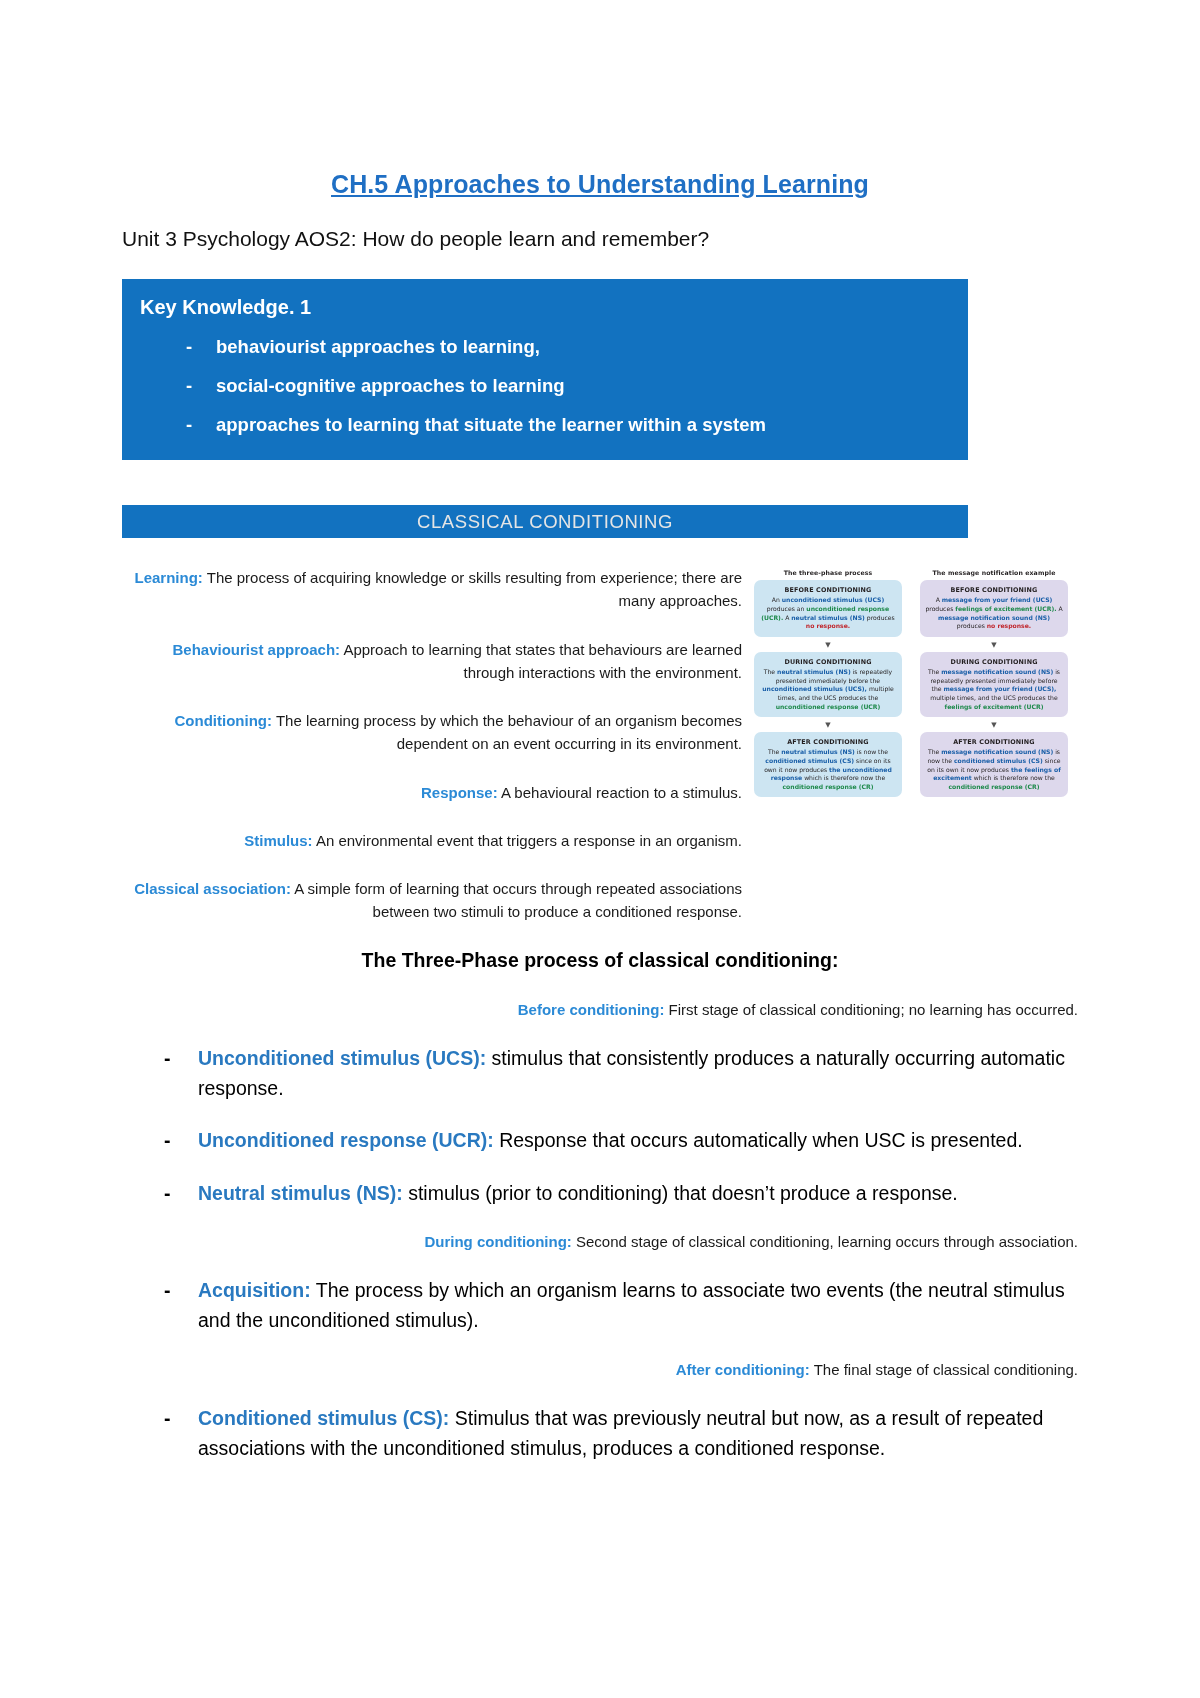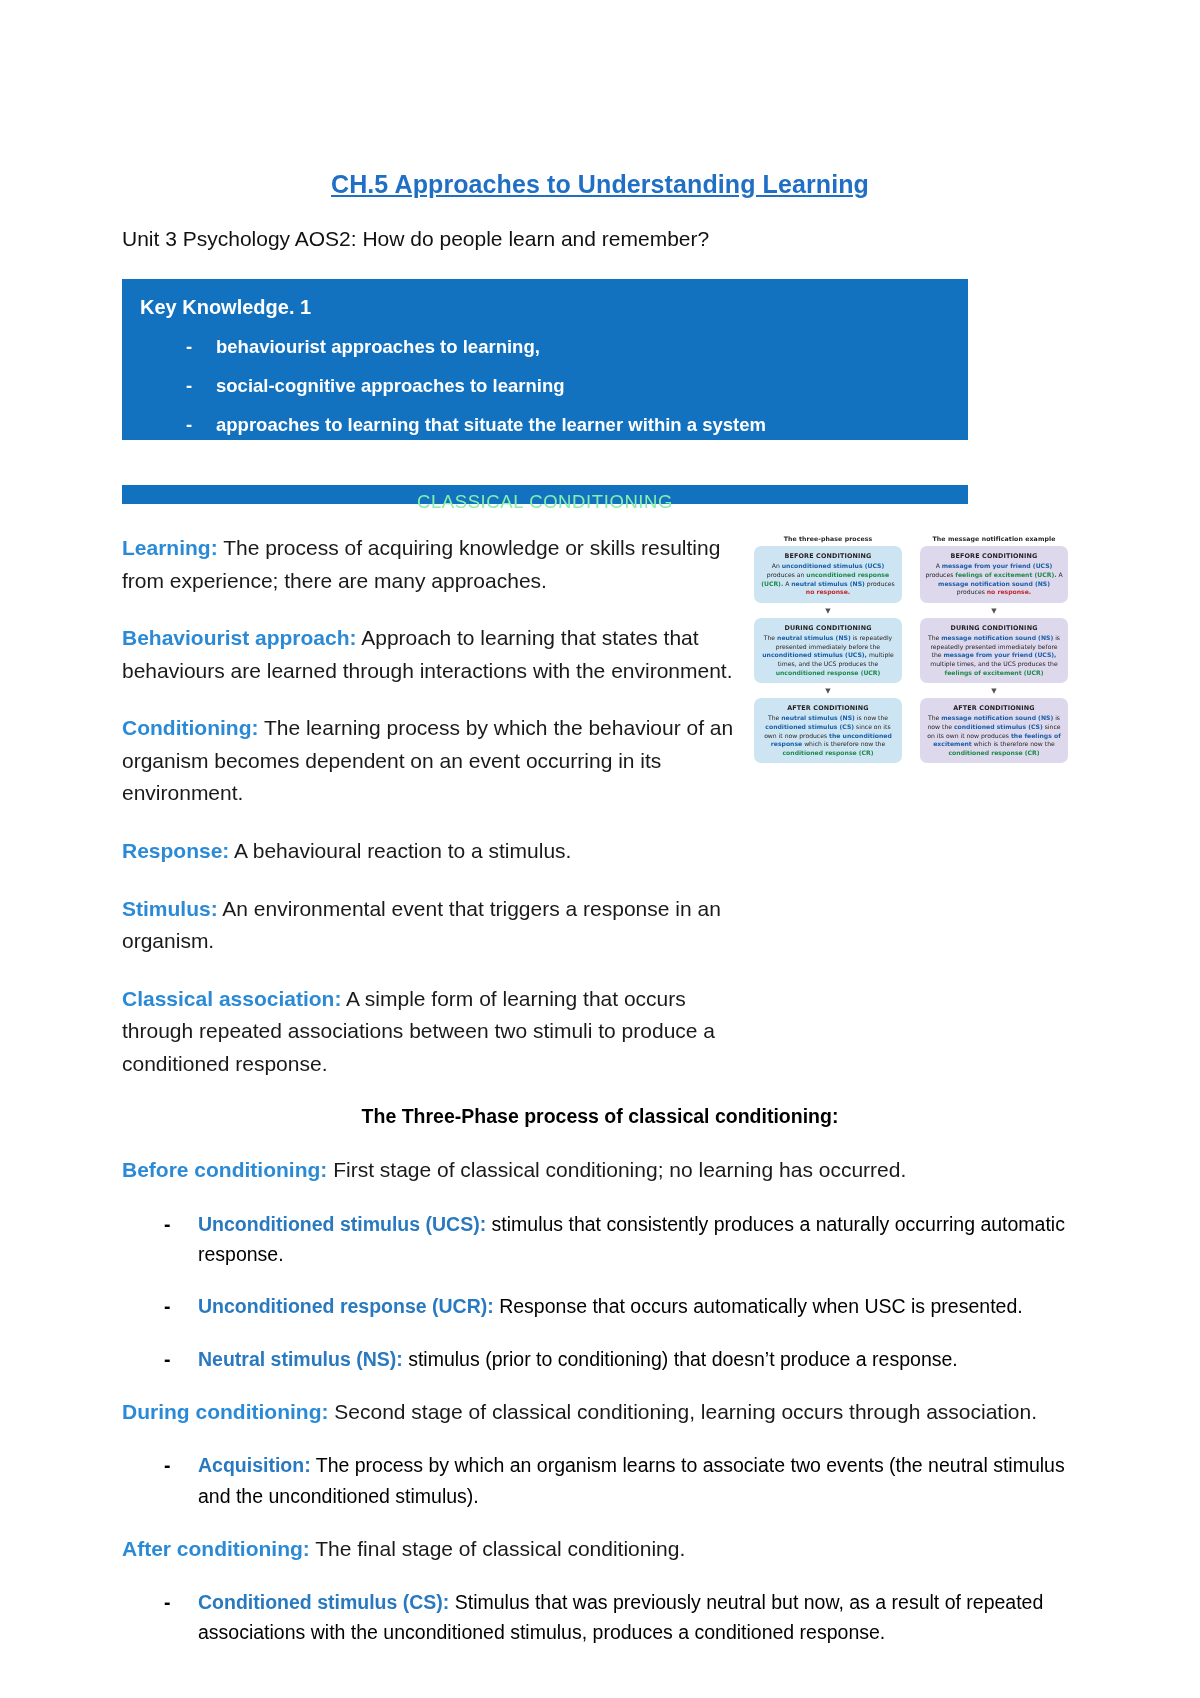--- a/index.html
+++ b/index.html
@@ -42,21 +42,21 @@
     color: #111111;
     margin-top: 25px;
     line-height: 1.3;
   }
 
   
   .kk-block {
     margin-top: 27px;
     background: #1272c0;
     color: #ffffff;
-    padding: 15px 18px 2px 18px;
+    padding: 15px 18px 22px 18px;
     box-sizing: border-box;
     width: 846px;
   }
   .kk-heading {
     font-size: 20px;
     font-weight: bold;
     line-height: 1.35;
   }
   .kk-list {
     margin: 0;
@@ -73,43 +73,44 @@
   }
   .kk-dash {
     width: 30px;
     flex: none;
   }
 
   
   .section-banner {
     margin-top: 45px;
     background: #1272c0;
-    color: #86efac;
+    color: #e5e5e5;
     width: 846px;
-    height: 19px;
+    height: 33px;
     line-height: 33px;
     text-align: center;
     font-size: 18.5px;
     letter-spacing: .6px;
     box-sizing: border-box;
   }
 
   
   .body-wrap {
     position: relative;
     margin-top: 28px;
   }
   .defs {
     width: 620px;
   }
   .def-p {
-    font-size: 21px;
+    font-size: 15px;
     line-height: 1.55;
     margin: 0 0 25px 0;
     color: #1a1a1a;
+    text-align: right;
   }
   .term {
     color: #2b8ad6;
     font-weight: bold;
   }
   .term-dark {
     color: #2979c0;
     font-weight: bold;
   }
 

